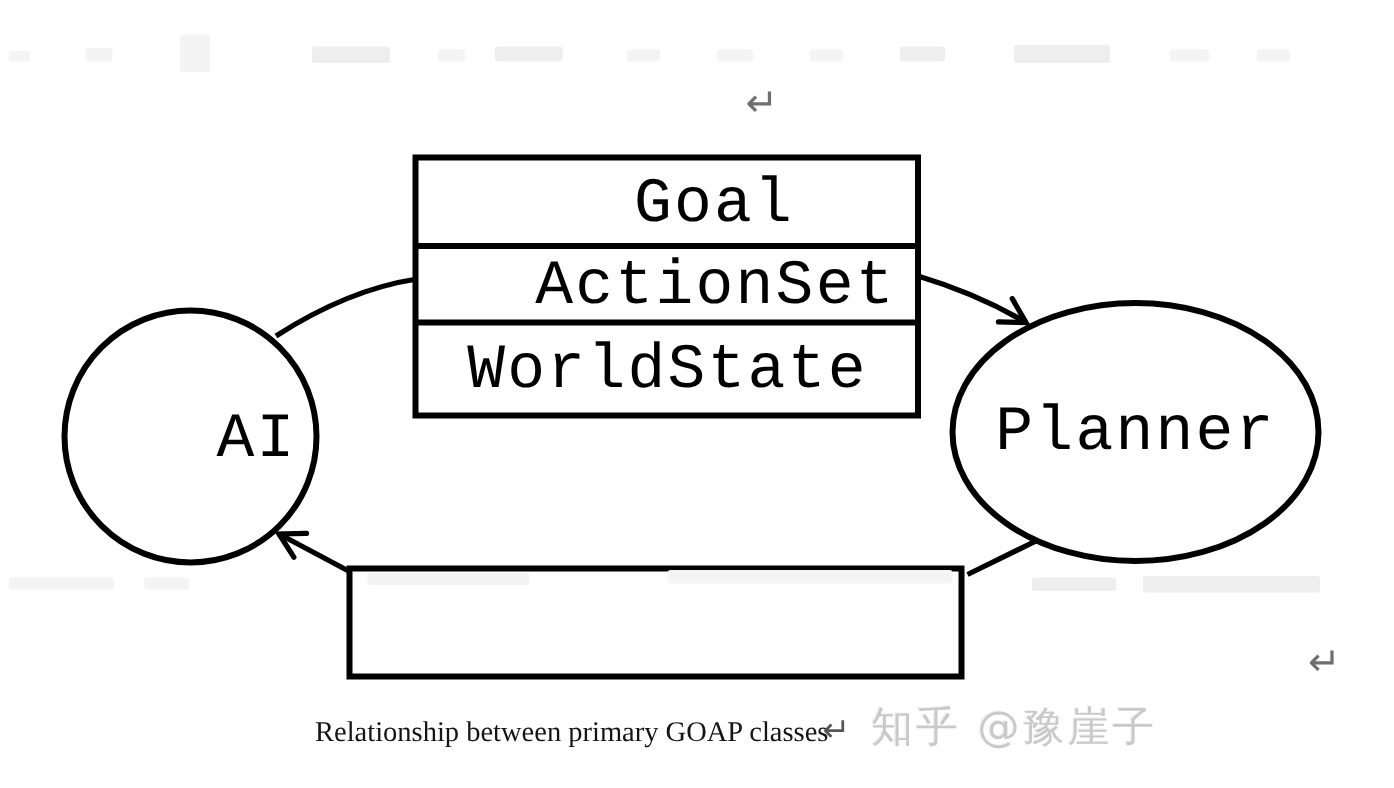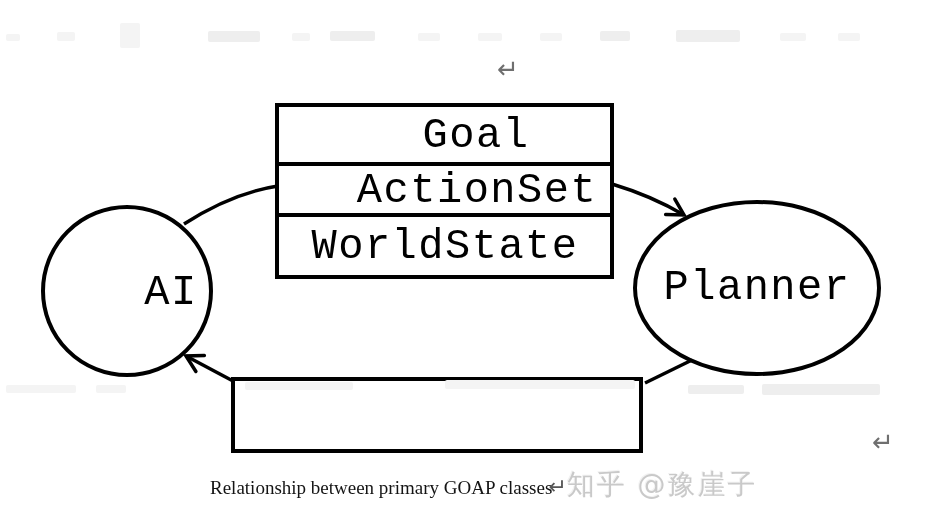--- a/index.html
+++ b/index.html
@@ -22,21 +22,21 @@
   }
   .caption-text{
     font-family:"Liberation Serif","DejaVu Serif",serif;
     font-size:19px;color:#141414;
   }
   .caption-return{
     font-family:"DejaVu Sans",sans-serif;font-size:22px;color:#565656;margin-left:-4px;
   }
   .watermark{
     font-family:"DejaVu Sans",sans-serif;font-size:28px;color:#c9c9c9;
-    text-shadow:1px 1px 0 #ffffff,-1px -1px 0 #f2f2f2;letter-spacing:2px;margin-left:0;
+    text-shadow:1px 1px 0 #ffffff,-1px -1px 0 #f2f2f2;letter-spacing:2px;margin-left:14px;
   }
   .smudge{position:absolute;background:#f4f4f4;border-radius:2px;}
   .smudge.dk{background:#eeeeee;}
 </style>
 </head>
 <body>
 
 <div class="stage">
 
   <span class="smudge" style="left:6px;top:34px;width:14px;height:7px;"></span>

